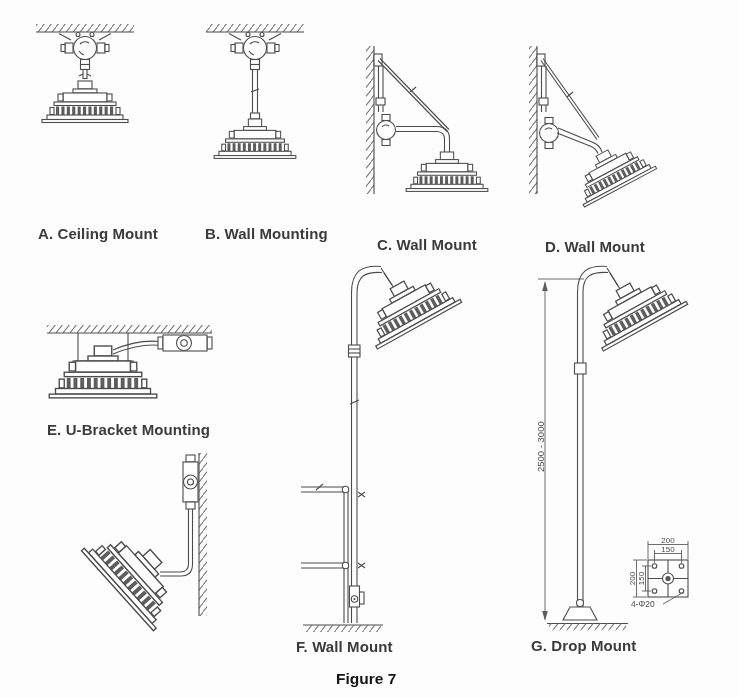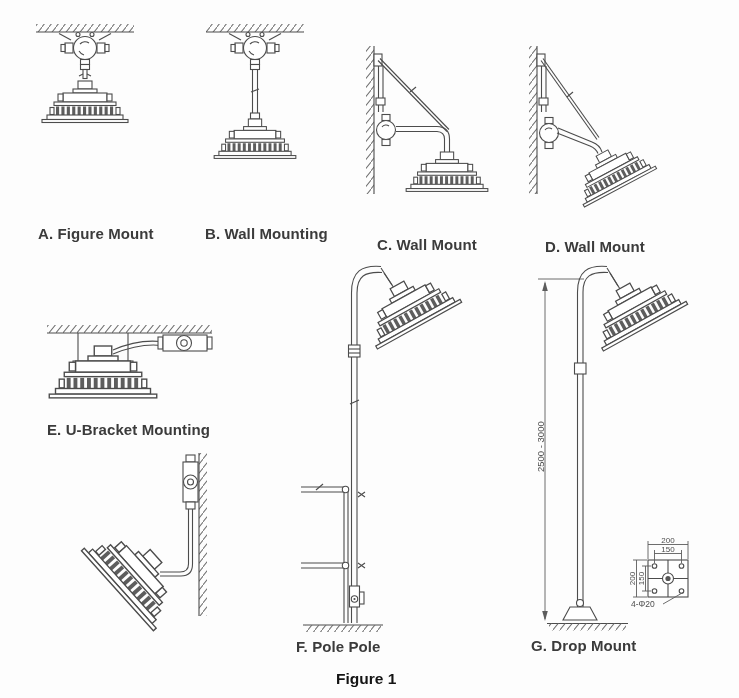--- a/index.html
+++ b/index.html
@@ -264,22 +264,22 @@
       <line class="dim" x1="651" y1="591" x2="642" y2="591"></line>
       <line class="dim" x1="645.5" y1="566" x2="645.5" y2="591"></line>
       <text class="dimtxt" font-size="8" text-anchor="middle" transform="translate(635,578.5) rotate(-90)">200</text>
       <text class="dimtxt" font-size="8" text-anchor="middle" transform="translate(644.3,578.5) rotate(-90)">150</text>
       <line class="dim" x1="663" y1="604" x2="683" y2="592.5"></line>
       <text class="dimtxt" font-size="8.5" x="631" y="607" text-anchor="start">4-Φ20</text>
     </g>
   </g>
 </svg>
 
-<div class="lbl" style="left:38px;top:225px">A. Figure Mount</div>
+<div class="lbl" style="left:38px;top:225px">A. Ceiling Mount</div>
 <div class="lbl" style="left:205px;top:225px">B. Wall Mounting</div>
 <div class="lbl" style="left:377px;top:236px">C. Wall Mount</div>
 <div class="lbl" style="left:545px;top:238px">D. Wall Mount</div>
 <div class="lbl" style="left:47px;top:421px">E. U-Bracket Mounting</div>
-<div class="lbl" style="left:296px;top:638px">F. Pole Pole</div>
+<div class="lbl" style="left:296px;top:638px">F. Wall Mount</div>
 <div class="lbl" style="left:531px;top:637px">G. Drop Mount</div>
-<div class="figcap" style="left:336px;top:670px">Figure 1</div>
+<div class="figcap" style="left:336px;top:670px">Figure 7</div>
 
 </div>
 
 </body></html>

